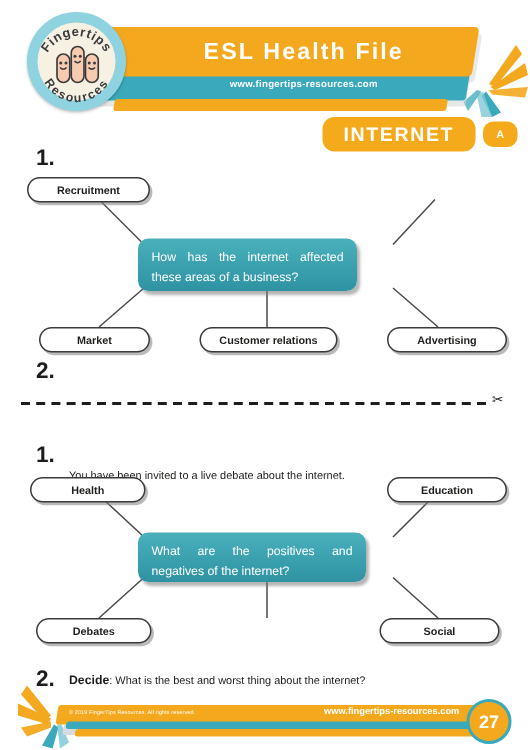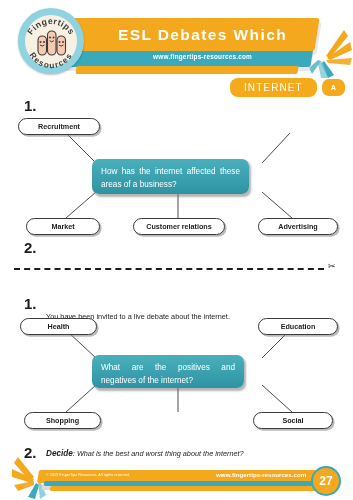--- a/index.html
+++ b/index.html
@@ -32,22 +32,22 @@
   .logo-inner{position:absolute;left:7px;top:7px;width:52px;height:52px;border-radius:50%;
         background:#f7f1e4;}
   .logo svg{position:absolute;left:0;top:0;}
   .logo-txt{position:absolute;left:0;top:0;width:66px;height:66px;}
 
   
   .burst-r{position:absolute;left:300px;top:20px;width:53px;height:60px;}
 
   
   .badge-row{position:absolute;right:8px;}
-  .badge-main{display:inline-block;background:#f5aa1c;color:#fff;font-weight:normal;
-        font-size:10px;letter-spacing:1.1px;border-radius:8px;padding:4px 14px;
+  .badge-main{display:inline-block;background:#f5aa1c;color:#fff;font-weight:bold;
+        font-size:13px;letter-spacing:1.1px;border-radius:8px;padding:4px 14px;
         vertical-align:middle;}
   .badge-letter{display:inline-block;background:#f5aa1c;color:#fff;font-weight:bold;
         font-size:7.2px;border-radius:7px;padding:4px 9px;margin-left:5px;
         vertical-align:middle;}
 
   
   .qnum{position:absolute;font-weight:bold;color:#1d1d1b;font-size:15px;}
   .qtext{position:absolute;color:#1d1d1b;font-size:7.3px;line-height:1.3;}
   .qtext b{font-size:8.2px;}
 
@@ -101,21 +101,21 @@
         <polygon points="21,41 12,54 9,48 18,40" fill="#39a9bb" opacity=".75"></polygon>
       </svg>
     </div>
 
     <div class="hdr-orange-sh"></div>
     <div class="hdr-teal-sh"></div>
     <div class="hdr-teal"></div>
     <div class="hdr-orange"></div>
     <div class="hdr-orange2"></div>
 
-    <div class="hdr-title">ESL Debates Which</div>
+    <div class="hdr-title">ESL Health File</div>
     <div class="hdr-url">www.fingertips-resources.com</div>
 
     <div class="logo">
       <div class="logo-inner"></div>
       <svg width="66" height="66" viewBox="0 0 66 66">
 
         <rect x="20" y="28" width="8.5" height="19" rx="4.2" fill="#f6cbb0" stroke="#3b3b3b" stroke-width="1.1"></rect>
         <rect x="29.5" y="23" width="8.5" height="24" rx="4.2" fill="#f6cbb0" stroke="#3b3b3b" stroke-width="1.1"></rect>
         <rect x="39" y="28" width="8.5" height="19" rx="4.2" fill="#f6cbb0" stroke="#3b3b3b" stroke-width="1.1"></rect>
         <circle cx="22.5" cy="34" r="1" fill="#3b3b3b"></circle>
@@ -152,21 +152,21 @@
   <svg class="lines" width="353" height="500">
     <line x1="66" y1="133" x2="96" y2="163" stroke="#4a4a4a" stroke-width="1"></line>
     <line x1="290" y1="133" x2="262" y2="163" stroke="#4a4a4a" stroke-width="1"></line>
     <line x1="96" y1="192" x2="66" y2="218" stroke="#4a4a4a" stroke-width="1"></line>
     <line x1="178" y1="192" x2="178" y2="218" stroke="#4a4a4a" stroke-width="1"></line>
     <line x1="262" y1="192" x2="292" y2="218" stroke="#4a4a4a" stroke-width="1"></line>
   </svg>
 
   <div class="node" style="left:18px;top:118px;width:80px;">Recruitment</div>
 
-  <div class="center-box" style="left:92px;top:159px;width:157px;height:35px;">How has the internet affected these areas of a business?</div>
+  <div class="center-box" style="left:92px;top:159px;width:146px;height:35px;">How has the internet affected these areas of a business?</div>
 
   <div class="node" style="left:26px;top:218px;width:72px;">Market</div>
   <div class="node" style="left:133px;top:218px;width:90px;">Customer relations</div>
   <div class="node" style="left:258px;top:218px;width:78px;">Advertising</div>
 
   <div class="qnum" style="left:24px;top:239px;">2.</div>
 
   <div class="cutline" style="top:268px;"></div>
   <div class="scissors" style="left:328px;top:261px;">✂</div>
 
@@ -180,25 +180,25 @@
     <line x1="96" y1="385" x2="66" y2="412" stroke="#4a4a4a" stroke-width="1"></line>
     <line x1="178" y1="385" x2="178" y2="412" stroke="#4a4a4a" stroke-width="1"></line>
     <line x1="262" y1="385" x2="292" y2="412" stroke="#4a4a4a" stroke-width="1"></line>
   </svg>
 
   <div class="node" style="left:20px;top:318px;width:75px;">Health</div>
   <div class="node" style="left:258px;top:318px;width:78px;">Education</div>
 
   <div class="center-box" style="left:92px;top:355px;width:152px;height:33px;">What are the positives and negatives of the internet?</div>
 
-  <div class="node" style="left:24px;top:412px;width:75px;">Shopping</div>
+  <div class="node" style="left:24px;top:412px;width:75px;">Debates</div>
   <div class="node" style="left:253px;top:412px;width:78px;">Social</div>
 
   <div class="qnum" style="left:24px;top:444px;">2.</div>
-  <div class="qtext" style="left:46px;top:449px;width:290px;font-style:italic;"><b>Decide</b><span>: What is the best and worst thing about the internet?</span></div>
+  <div class="qtext" style="left:46px;top:449px;width:290px;"><b>Decide</b><span>: What is the best and worst thing about the internet?</span></div>
 
   <div class="burst-l">
     <svg width="55" height="45" viewBox="0 0 55 45">
       <polygon points="22,22 6,2 2,8 18,26" fill="#f4a81d"></polygon>
       <polygon points="22,24 0,14 0,22 20,28" fill="#f4a81d"></polygon>
       <polygon points="22,26 2,30 6,36 22,30" fill="#f4a81d" opacity=".95"></polygon>
       <polygon points="24,28 16,42 23,44 27,30" fill="#39a9bb"></polygon>
       <polygon points="26,28 28,44 34,40 29,28" fill="#7ec8d6" opacity=".85"></polygon>
     </svg>
   </div>

